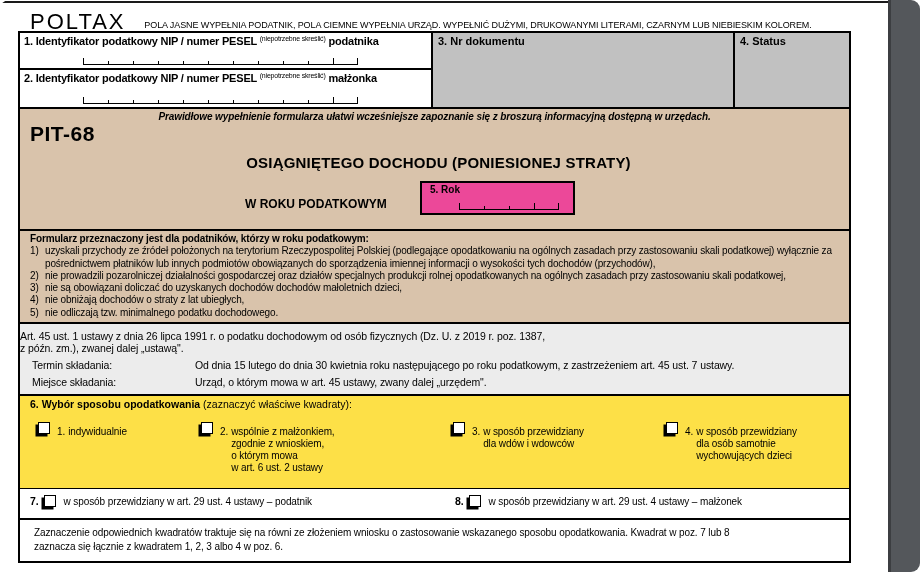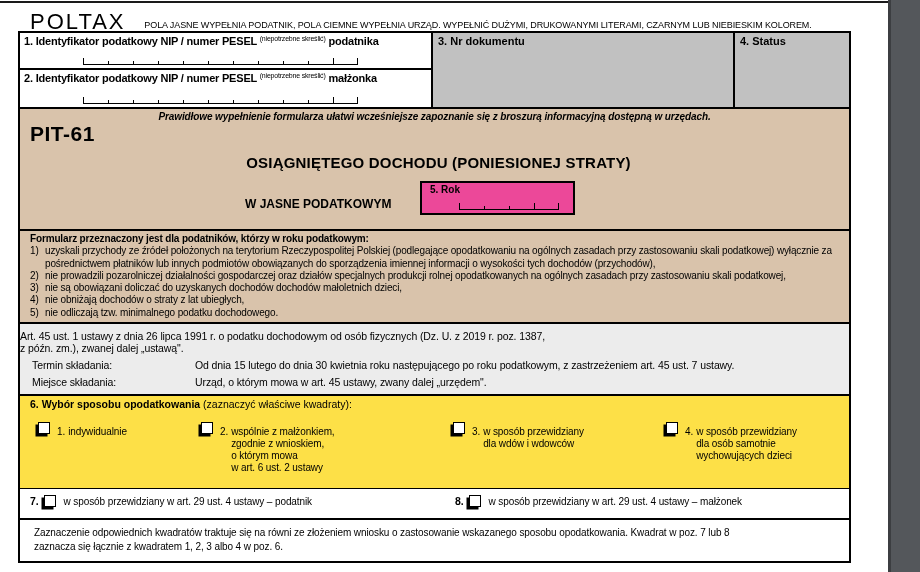--- a/index.html
+++ b/index.html
@@ -1,19 +1,19 @@
 <!DOCTYPE html>
 <html><head>
 <meta charset="utf-8">
 <style>
   * { margin:0; padding:0; box-sizing:border-box; }
   html,body { background:#fff; }
   .viewport {
     position:relative; width:920px; height:572px; overflow:hidden;
-    background:#ffffff; font-family:"Liberation Sans", sans-serif; color:#000;
+    background:#ffffff; font-family:"Liberation Sans", sans-serif; color:#000;border-radius:9px;
   }
   .topline { position:absolute; left:0; top:1px; width:888px; height:2px; background:#1a1a1a; }
   .viewer-strip { position:absolute; right:0; top:0; width:32px; height:572px; background:#54575b; border-left:3px solid #3c3e41; }
 
   .poltax { position:absolute; left:30px; top:9px; font-size:22px; letter-spacing:2px; }
   .head-instr { position:absolute; left:122px; top:20px; width:712px; }
   .head-instr .l1 { font-size:9px; text-align:center; letter-spacing:-0.1px; }
   .head-instr .l2 { font-size:9.5px; font-weight:bold; font-style:italic; text-align:right; margin-top:1px; }
 
   .formwrap { position:absolute; left:18px; top:31px; width:833px; border:2px solid #000; background:#fff; }
@@ -125,23 +125,23 @@
           </div>
         </div>
       </div>
       <div class="graybox box3">3. Nr dokumentu</div>
       <div class="graybox box4">4. Status</div>
     </div>
 
     <div class="beige">
       <div class="titlepart">
         <div class="notice">Prawidłowe wypełnienie formularza ułatwi wcześniejsze zapoznanie się z broszurą informacyjną dostępną w urzędach.</div>
-        <div class="pit37">PIT-61</div>
+        <div class="pit37">PIT-68</div>
         <div class="t2">OSIĄGNIĘTEGO DOCHODU (PONIESIONEJ STRATY)</div>
-        <div class="subtitle">W JASNE PODATKOWYM</div>
+        <div class="subtitle">W ROKU PODATKOWYM</div>
         <div class="yearbox">
           <div class="ylabel">5. Rok</div>
           <div class="ruler" style="left:37px;">
             <span class="cell"></span>
               <span class="cell"></span>
               <span class="cell"></span>
               <span class="cell endcap"></span>
           </div>
         </div>
       </div>

